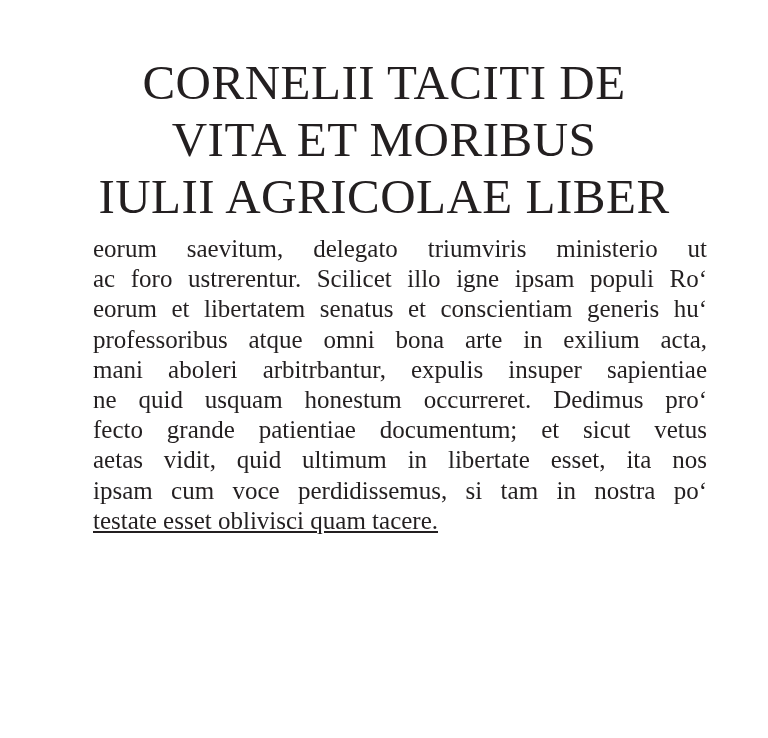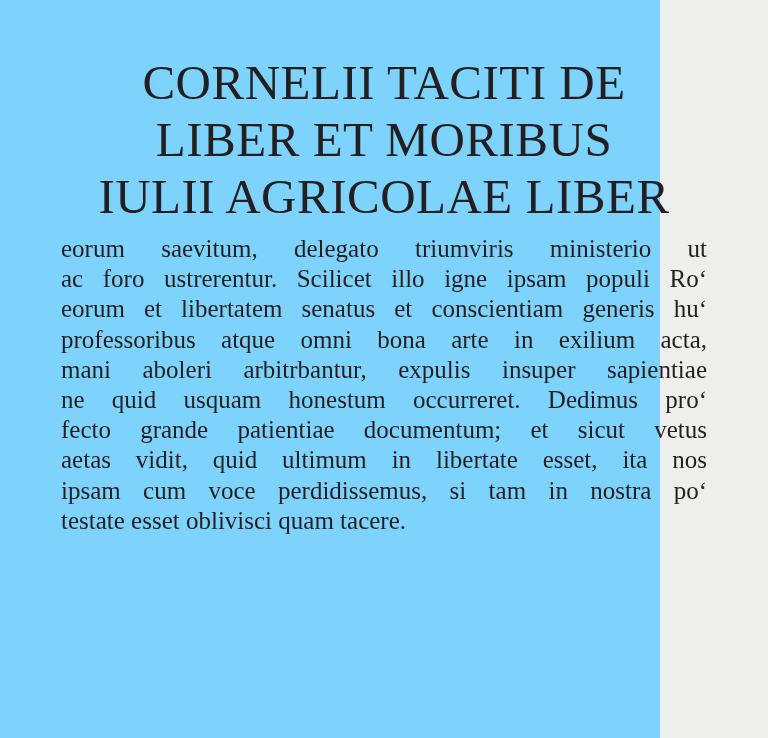--- a/index.html
+++ b/index.html
@@ -5,23 +5,23 @@
     html, body {
       margin: 0;
       padding: 0;
       width: 768px;
       height: 738px;
       background: #eeeeec;
       overflow: hidden;
     }
     .page {
       position: relative;
-      width: 660px;
+      width: 768px;
       height: 738px;
-      background: #7dd3fc;
+      background: #ffffff;
       color: #231f20;
       font-family: "Liberation Serif", "DejaVu Serif", serif;
     }
     .title {
       position: absolute;
       left: 40px;
       top: 54px;
       width: 688px;
       text-align: center;
       margin: 0;
@@ -42,32 +42,34 @@
       margin: 0;
       font-size: 25px;
       line-height: 30.2px;
     }
     .body .bline {
       display: block;
       white-space: nowrap;
       text-align: justify;
       text-align-last: justify;
       height: 30.2px;
+      margin-left: 32px;
     }
     .body .bline.last {
       text-align-last: left;
+      text-decoration: underline;
     }
   </style>
 </head>
 <body>
 
 <div class="page">
   <h1 class="title">
     <span class="tline">CORNELII TACITI DE</span>
-    <span class="tline">LIBER ET MORIBUS</span>
+    <span class="tline">VITA ET MORIBUS</span>
     <span class="tline">IULII AGRICOLAE LIBER</span>
   </h1>
   <div class="body">
     <span class="bline">eorum saevitum, delegato triumviris ministerio ut</span>
     <span class="bline">ac foro ustrerentur. Scilicet illo igne ipsam populi Ro‘</span>
     <span class="bline">eorum et libertatem senatus et conscientiam generis hu‘</span>
     <span class="bline">professoribus atque omni bona arte in exilium acta,</span>
     <span class="bline">mani aboleri arbitrbantur, expulis insuper sapientiae</span>
     <span class="bline">ne quid usquam honestum occurreret. Dedimus pro‘</span>
     <span class="bline">fecto grande patientiae documentum; et sicut vetus</span>

